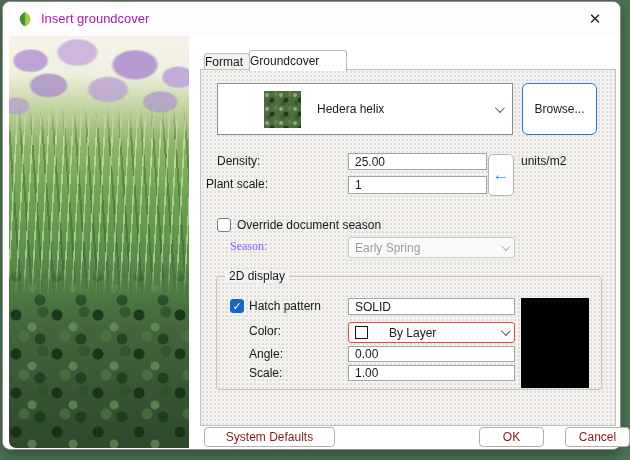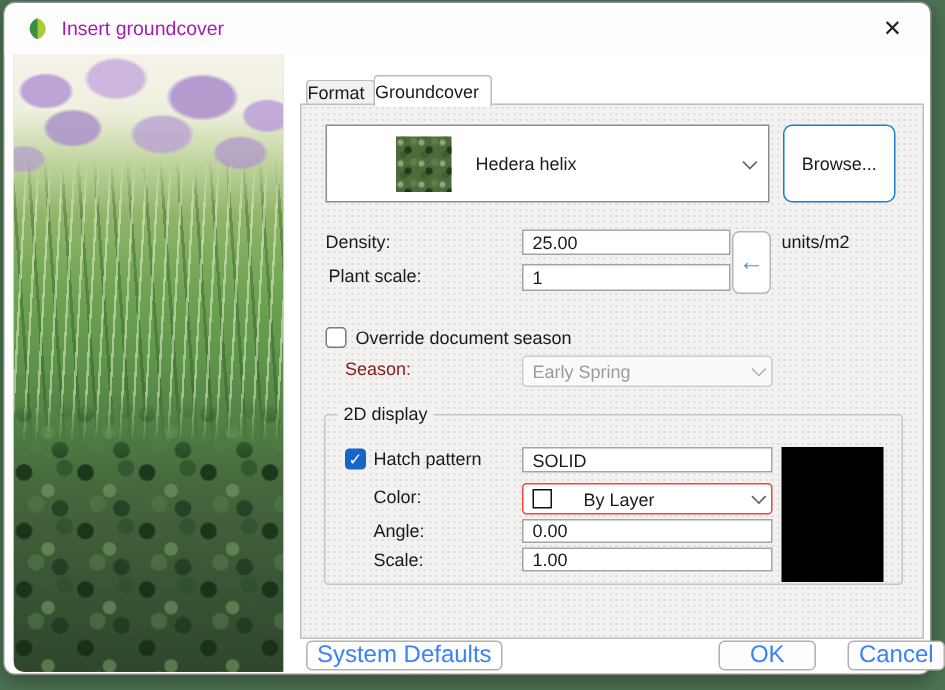--- a/index.html
+++ b/index.html
@@ -51,40 +51,40 @@
       radial-gradient(circle at 31px 33px, rgba(24,54,28,.70) 0 5px, transparent 6px);
     background-size:41px 39px;
     -webkit-mask-image:linear-gradient(180deg,transparent,#000 22%);
             mask-image:linear-gradient(180deg,transparent,#000 22%); }
 
   
   .tab { position:absolute; border:1px solid #bdbab7; border-bottom:none;
     border-radius:3px 3px 0 0; font-size:12px; text-align:left; cursor:pointer; }
   .tab-inactive { left:201px; top:51px; width:46px; height:17px; line-height:17px;
     background:#f4f2f0; z-index:1; }
-  .tab-active { left:246px; top:48px; width:79px; height:21px; line-height:20px;
+  .tab-active { left:246px; top:48px; width:98px; height:21px; line-height:20px;
     background:#fff; z-index:3; }
   .panel { position:absolute; left:197px; top:67px; width:416px; height:357px;
     border:1px solid #c2bfbc; background-color:#f4f2f1;
     background-image:radial-gradient(circle,#dedbd7 .7px,transparent 1px);
     background-size:4px 4px; z-index:2; }
 
   
   .abs { position:absolute; z-index:4; }
   .lbl { line-height:17px; white-space:nowrap; }
   .field { background:#fff; border:1px solid #a6a4a2; display:flex; align-items:center;
     padding-left:6px; }
   .dd { background:#fff; border:1px solid #ef4444; border-radius:3px; display:flex;
     align-items:center; padding:0 6px; cursor:pointer;gap:15px; }
   .chev { width:7px; height:7px; border-right:1.4px solid #5a5a5a;
     border-bottom:1.4px solid #5a5a5a; transform:rotate(45deg) translateY(-2px);
     margin-left:auto; flex:none; }
   .btn { background:#fefefe; border:1px solid #b3b0ad; border-radius:4px;
-    display:flex; align-items:center; justify-content:center; font-size:16px;
-    cursor:pointer; color:#3b82f6; }
+    display:flex; align-items:center; justify-content:center; font-size:12px;
+    cursor:pointer; color:#7f1d1d; }
   .cb { width:14px; height:14px; border:1px solid #7a7a7a; border-radius:3px;
     background:#fff; flex:none; cursor:pointer; }
   .cb.checked { background:#1566c8; border-color:#1566c8; color:#fff;
     display:flex; align-items:center; justify-content:center; font-size:11px; }
 
   
   .plant-combo { left:214px; top:81px; width:296px; height:52px; background:#fff;
     border:1px solid #8b8b8b; display:flex; align-items:center; cursor:pointer;padding-left:36px; }
   .plant-thumb { width:37px; height:37px; margin-left:10px; flex:none;
     background-color:#4d6c3c;
@@ -109,21 +109,21 @@
 
   .group-box { left:213px; top:274px; width:386px; height:114px;
     border:1px solid #c6c3c0; border-radius:3px; }
   .group-legend { position:absolute; left:8px; top:-8px; padding:0 4px;
     background:#f4f2f1; font-size:12px; }
 
   .swatch { width:13px; height:13px; background:#fff; border:1px solid #111;
     margin-right:6px; flex:none; }
   .preview-black { left:518px; top:296px; width:68px; height:90px; }
 
-  .disabled-lbl { color:#7f1d1d; }
+  .disabled-lbl { color:#8b5cf6;font-family:Liberation Serif, serif; }
   .dd.disabled { background:#fbfafa; border-color:#cfccc9; color:#9b9b9b; cursor:default; }
   .dd.disabled .chev { border-color:#b5b3b1; }
 </style>
 </head>
 <body style="background: rgb(77, 115, 84);">
 
 <div class="dialog">
 
   <div class="titlebar">
     <svg class="app-icon" viewBox="0 0 16 16">
@@ -150,21 +150,21 @@
 
   <div class="abs lbl" style="left:214px; top:151px;">Density:</div>
   <div class="abs field" style="left:345px; top:151px; width:139px; height:17px;">
     <span>25.00</span>
   </div>
   <div class="abs transfer-btn">
     <span class="arrow">←</span>
   </div>
   <div class="abs lbl" style="left:518px; top:151px;">units/m2</div>
 
-  <div class="abs lbl" style="left:216px; top:174px;">Plant scale:</div>
+  <div class="abs lbl" style="left:203px; top:174px;">Plant scale:</div>
   <div class="abs field" style="left:345px; top:174px; width:139px; height:18px;">
     <span>1</span>
   </div>
 
   <div class="abs cb" style="left:214px; top:216px;"></div>
   <div class="abs lbl" style="left:234px; top:215px;">Override document season</div>
   <div class="abs lbl disabled-lbl" style="left:227px; top:236px;">Season:</div>
   <div class="abs dd disabled" style="left:345px; top:235px; width:167px; height:21px;">
     <span>Early Spring</span>
     <div class="chev"></div>

